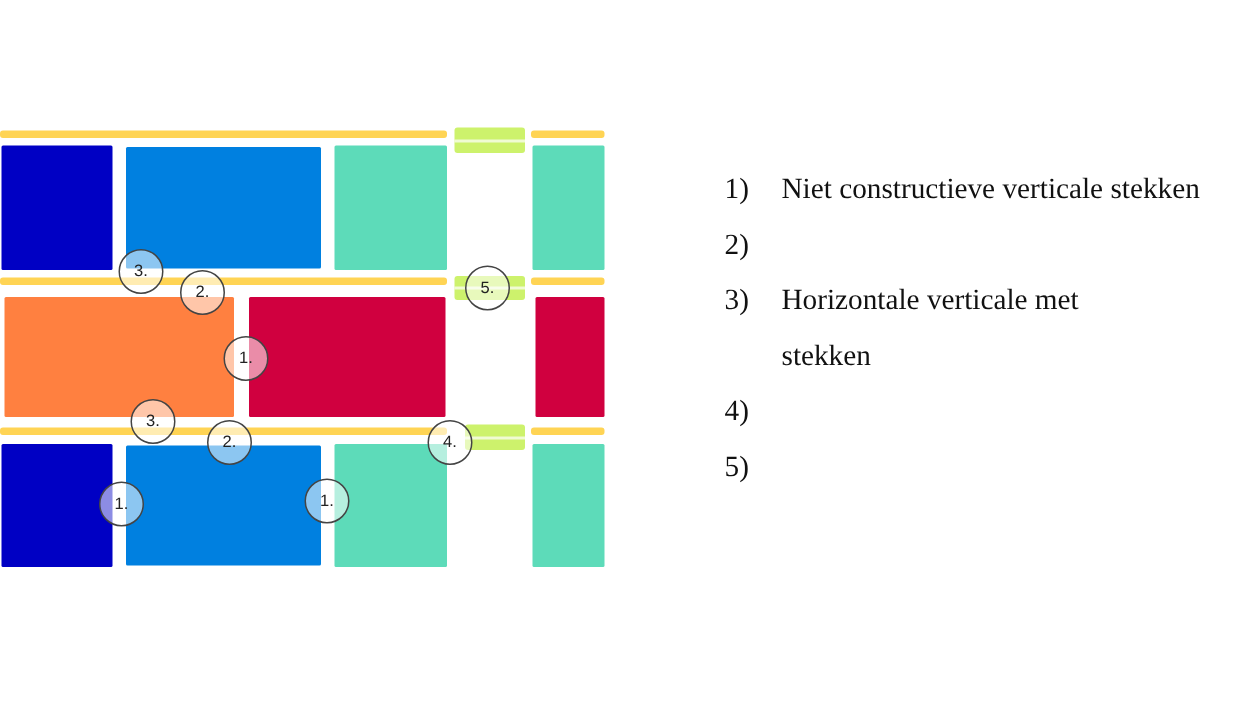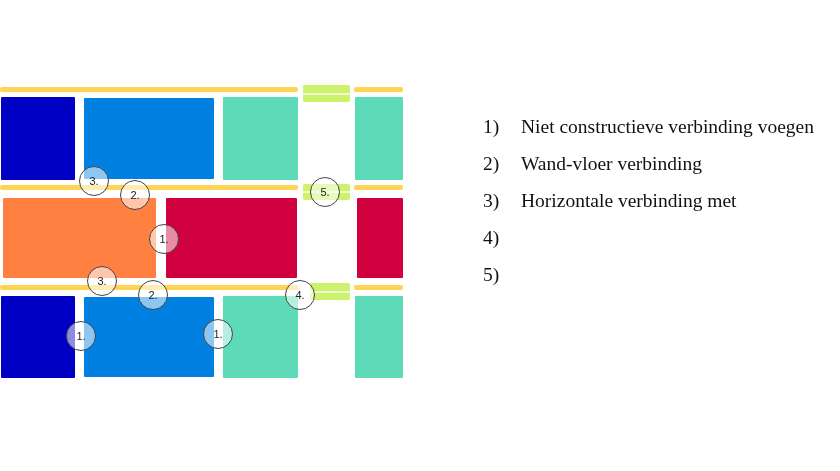--- a/index.html
+++ b/index.html
@@ -119,29 +119,32 @@
       <span>1.</span>
     </div>
   <div class="marker" style="left:218px;top:334px;">
       <span>1.</span>
     </div>
 </div>
 
 <div class="legend">
   <div class="legend-row">
     <span class="legend-num">1)</span>
-    <span class="legend-text">Niet constructieve verbinding voegen</span>
+    <span class="legend-text">Niet constructieve verticale stekken</span>
   </div>
   <div class="legend-row">
     <span class="legend-num">2)</span>
-    <span class="legend-text">Wand-vloer verbinding</span>
   </div>
   <div class="legend-row">
     <span class="legend-num">3)</span>
-    <span class="legend-text">Horizontale verbinding met</span>
+    <span class="legend-text">Horizontale verticale met</span>
+  </div>
+  <div class="legend-row">
+    <span class="legend-num"></span>
+    <span class="legend-text">stekken</span>
   </div>
   <div class="legend-row">
     <span class="legend-num">4)</span>
   </div>
   <div class="legend-row">
     <span class="legend-num">5)</span>
   </div>
 </div>
 
 </body></html>

